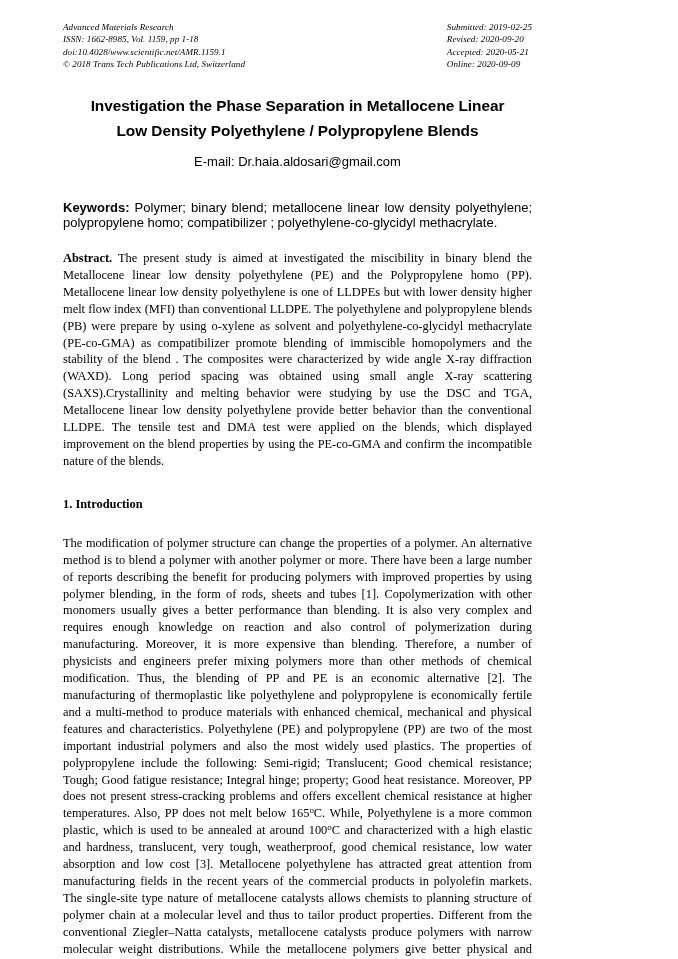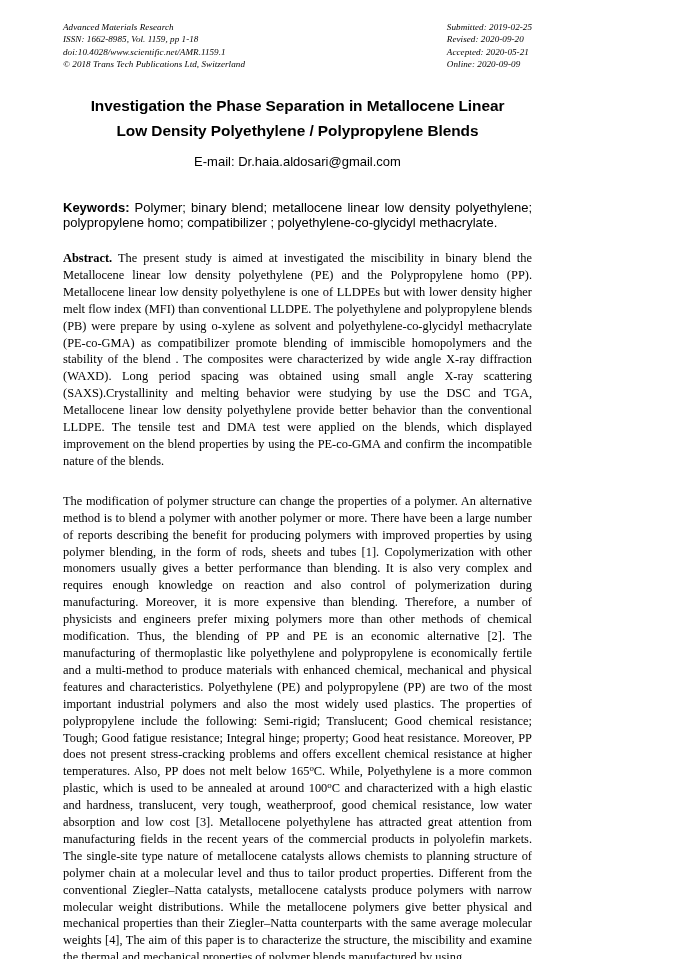--- a/index.html
+++ b/index.html
@@ -145,18 +145,19 @@
   </div>
 
   <div class="keywords">
     <span class="kw-label">Keywords:</span><span> Polymer; binary blend; metallocene linear low density polyethylene; polypropylene homo; compatibilizer ; polyethylene-co-glycidyl methacrylate.</span>
   </div>
 
   <div class="abstract">
     <span class="ab-label">Abstract.</span><span> The present study is aimed at investigated the miscibility in binary blend the Metallocene linear low density polyethylene (PE) and the Polypropylene homo (PP). Metallocene linear low density polyethylene is one of LLDPEs but with lower density higher melt flow index (MFI) than conventional LLDPE. The polyethylene and polypropylene blends (PB) were prepare by using o-xylene as solvent and polyethylene-co-glycidyl methacrylate (PE-co-GMA) as compatibilizer promote blending of immiscible homopolymers and the stability of the blend . The composites were characterized by wide angle X-ray diffraction (WAXD). Long period spacing was obtained using small angle X-ray scattering (SAXS).Crystallinity and melting behavior were studying by use the DSC and TGA, Metallocene linear low density polyethylene provide better behavior than the conventional LLDPE. The tensile test and DMA test were applied on the blends, which displayed improvement on the blend properties by using the PE-co-GMA and confirm the incompatible nature of the blends.</span>
   </div>
 
+  <div class="section-heading">1. Introduction</div>
 
   <div class="body-paragraph">
     <span>The modification of polymer structure can change the properties of a polymer. An alternative method is to blend a polymer with another polymer or more. There have been a large number of reports describing the benefit for producing polymers with improved properties by using polymer blending, in the form of rods, sheets and tubes [1]. Copolymerization with other monomers usually gives a better performance than blending. It is also very complex and requires enough knowledge on reaction and also control of polymerization during manufacturing. Moreover, it is more expensive than blending. Therefore, a number of physicists and engineers prefer mixing polymers more than other methods of chemical modification. Thus, the blending of PP and PE is an economic alternative [2]. The manufacturing of thermoplastic like polyethylene and polypropylene is economically fertile and a multi-method to produce materials with enhanced chemical, mechanical and physical features and characteristics. Polyethylene (PE) and polypropylene (PP) are two of the most important industrial polymers and also the most widely used plastics. The properties of polypropylene include the following: Semi-rigid; Translucent; Good chemical resistance; Tough; Good fatigue resistance; Integral hinge; property; Good heat resistance. Moreover, PP does not present stress-cracking problems and offers excellent chemical resistance at higher temperatures. Also, PP does not melt below 165</span><sup class="deg">o</sup><span>C. While, Polyethylene is a more common plastic, which is used to be annealed at around 100</span><sup class="deg">o</sup><span>C and characterized with a high elastic and hardness, translucent, very tough, weatherproof, good chemical resistance, low water absorption and low cost [3]. Metallocene polyethylene  has attracted great attention from manufacturing fields  in the recent years of the commercial products in polyolefin markets. The single-site type nature of metallocene catalysts allows chemists to planning structure of polymer chain at a molecular level and thus to tailor product properties. Different from the conventional Ziegler–Natta catalysts, metallocene catalysts produce polymers with narrow molecular weight distributions. While the metallocene polymers give better physical and mechanical properties than their Ziegler–Natta counterparts with the same average molecular weights [4], The aim of this paper is to characterize the structure, the miscibility and examine the thermal and mechanical properties of polymer blends manufactured by using</span>
   </div>
 
 </div>
 
 </body></html>

